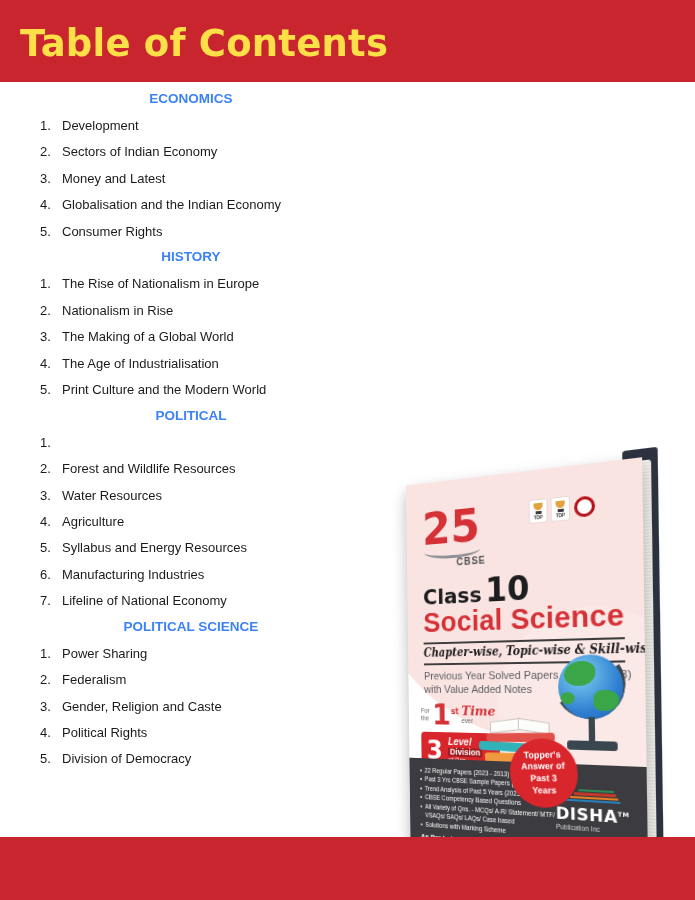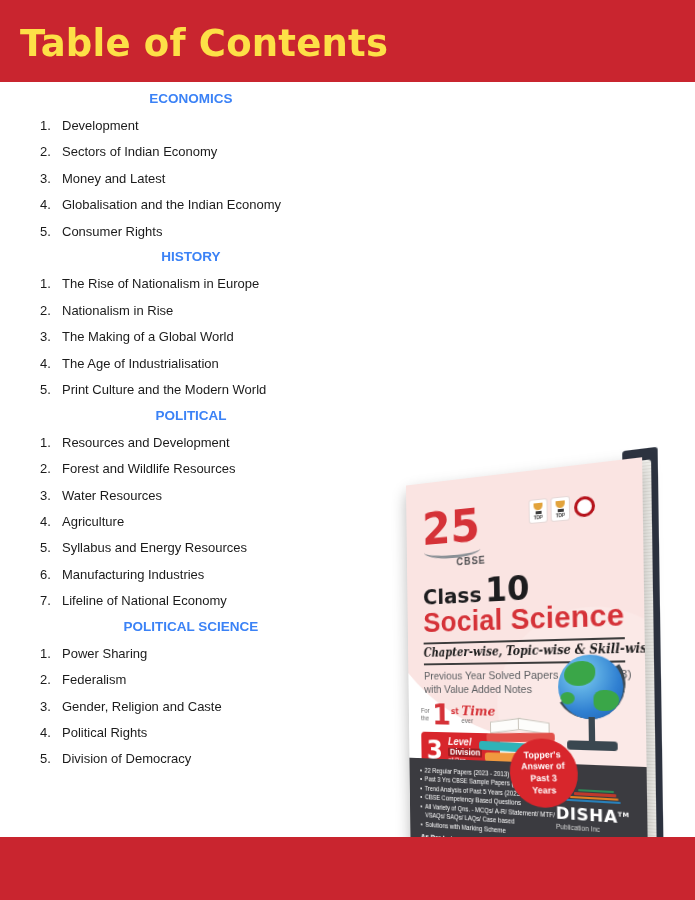--- a/index.html
+++ b/index.html
@@ -168,21 +168,20 @@
       <span class="toc-num">4.</span>
       <span class="toc-label">The Age of Industrialisation</span>
     </div>
     <div class="toc-row">
       <span class="toc-num">5.</span>
       <span class="toc-label">Print Culture and the Modern World</span>
     </div>
     <div class="sec-heading">POLITICAL</div>
     <div class="toc-row">
       <span class="toc-num">1.</span>
-      <span class="toc-label">Resources and Development</span>
     </div>
     <div class="toc-row">
       <span class="toc-num">2.</span>
       <span class="toc-label">Forest and Wildlife Resources</span>
     </div>
     <div class="toc-row">
       <span class="toc-num">3.</span>
       <span class="toc-label">Water Resources</span>
     </div>
     <div class="toc-row">

